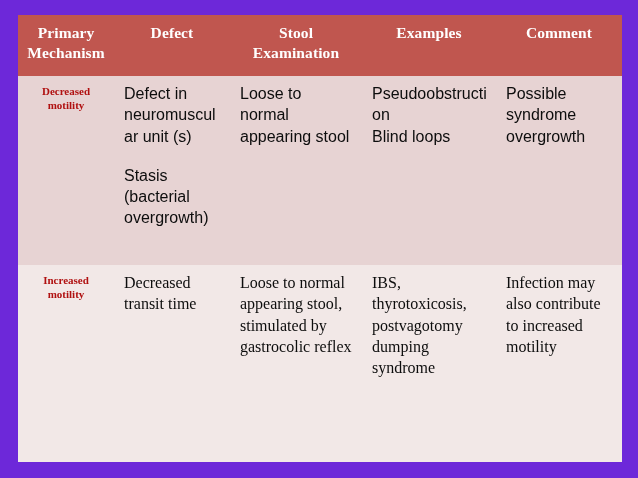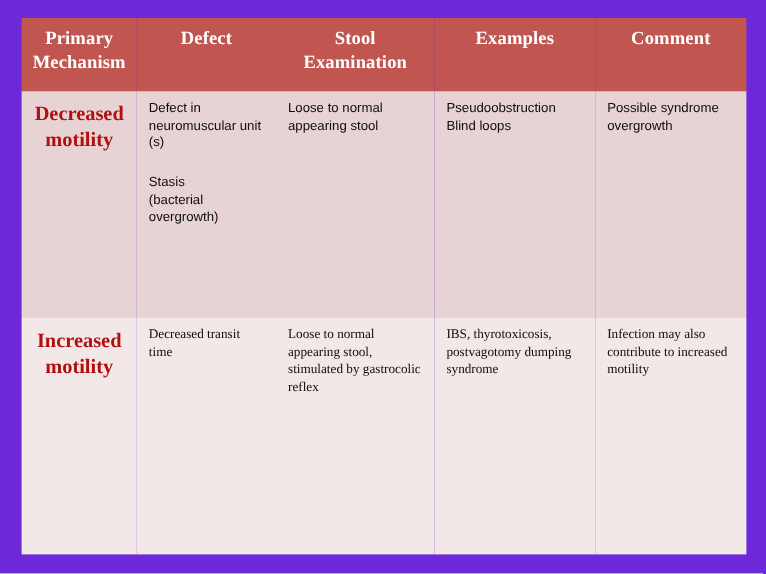--- a/index.html
+++ b/index.html
@@ -50,38 +50,38 @@
     height: 61px;
     box-sizing: border-box;
     border: none;
     letter-spacing: 0.1px;
   }
 
   
   tbody td {
     vertical-align: top;
     border: none;
-    font-size: 11px;
+    font-size: 16px;
     line-height: 1.33;
     color: #0d0d0d;
     padding: 7px 9px 7px 10px;
     box-sizing: border-box;
     word-wrap: break-word;
     overflow-wrap: break-word;
   }
 
   tbody tr.row-decreased td { background: #e7d3d3; height: 189px; }
   tbody tr.row-increased td { background: #f2e8e7; height: 197px; font-family: Liberation Serif, serif; }
 
   
   td.mechanism-cell {
     text-align: center;
     font-family: "Liberation Serif", serif;
     font-weight: bold;
-    font-size: 17px;
+    font-size: 11px;
     line-height: 1.3;
     color: #b01010;
     padding-top: 8px;
     padding-left: 4px;
     padding-right: 4px;
   }
 
   .cell-text { display: block; white-space: pre-line; }
 
   .spacer-gap { display: block; height: 18px; }

